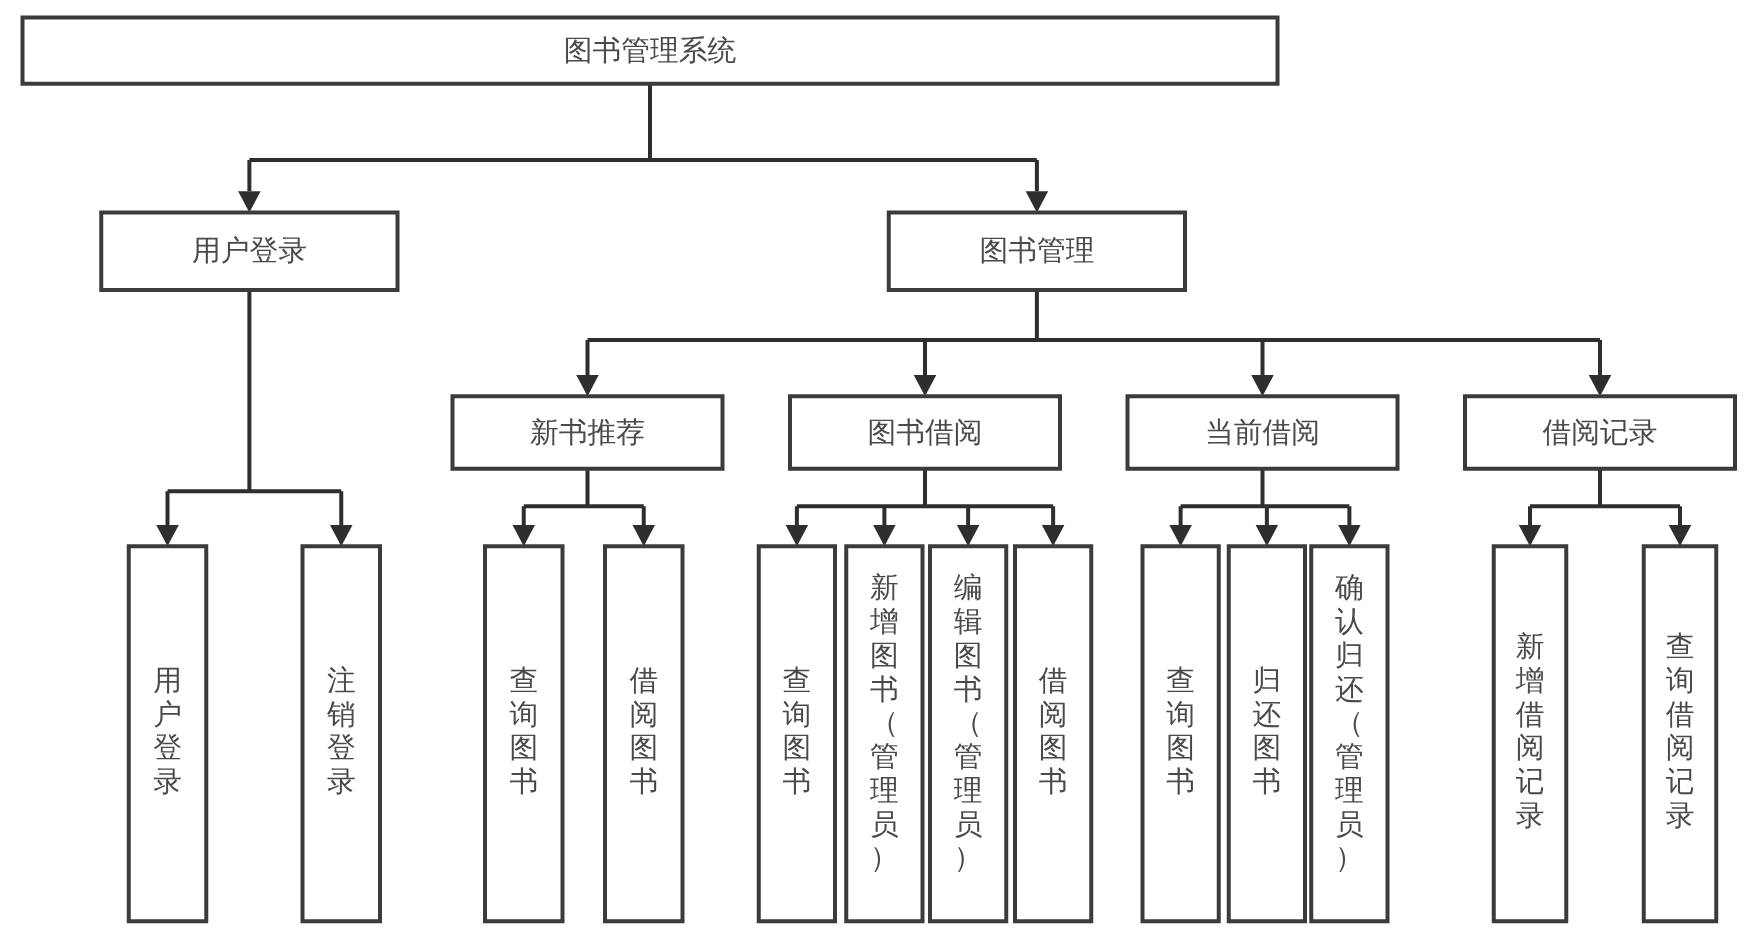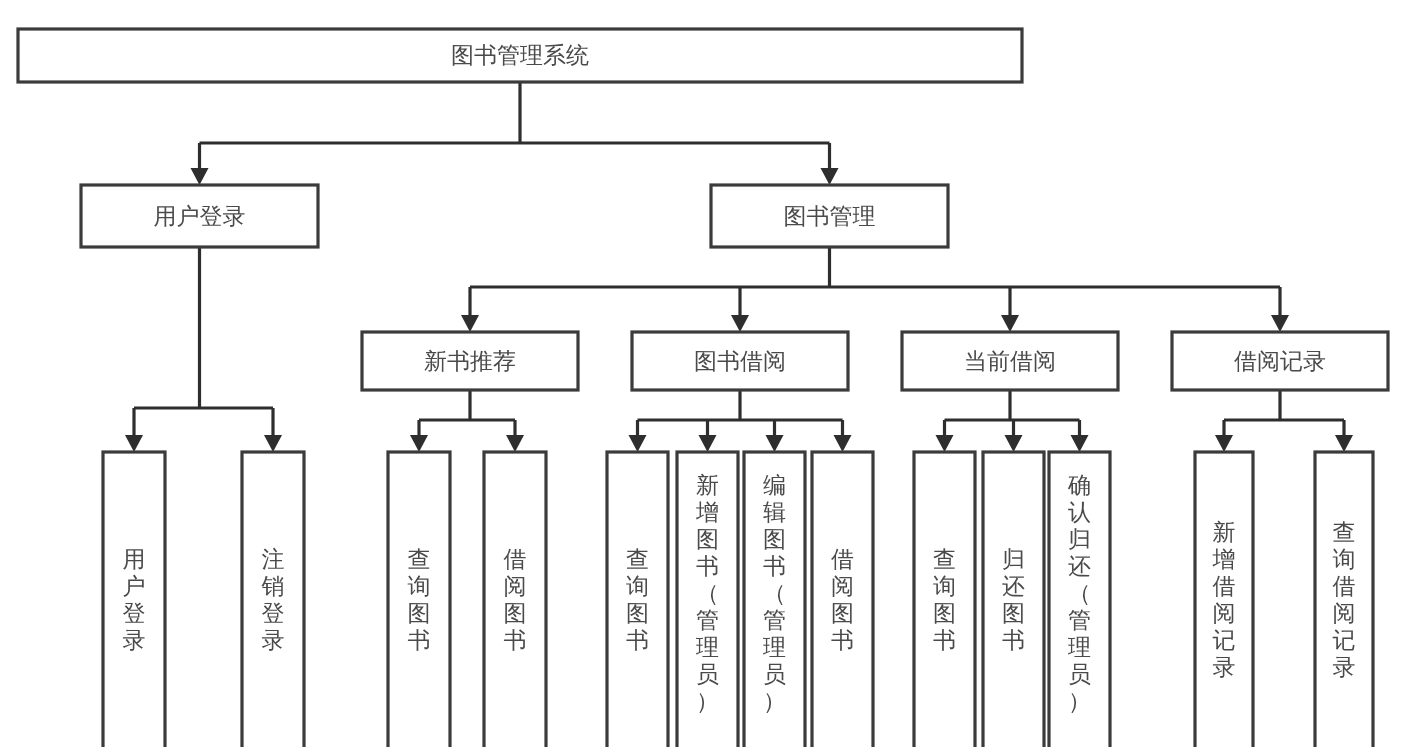--- a/index.html
+++ b/index.html
@@ -11,21 +11,21 @@
   body {
     width: 1405px;
     height: 747px;
     overflow: hidden;
     font-family: "DejaVu Sans", "Liberation Sans", sans-serif;
     position: relative;
   }
   #diagram-root {
     position: absolute;
     left: 0;
-    top: 15px;
+    top: 0;
     width: 1405px;
     height: 672px;
   }
   svg#tree-svg {
     display: block;
     width: 1405px;
     height: 747px;
     background: #ffffff;
   }
   .node-rect {

